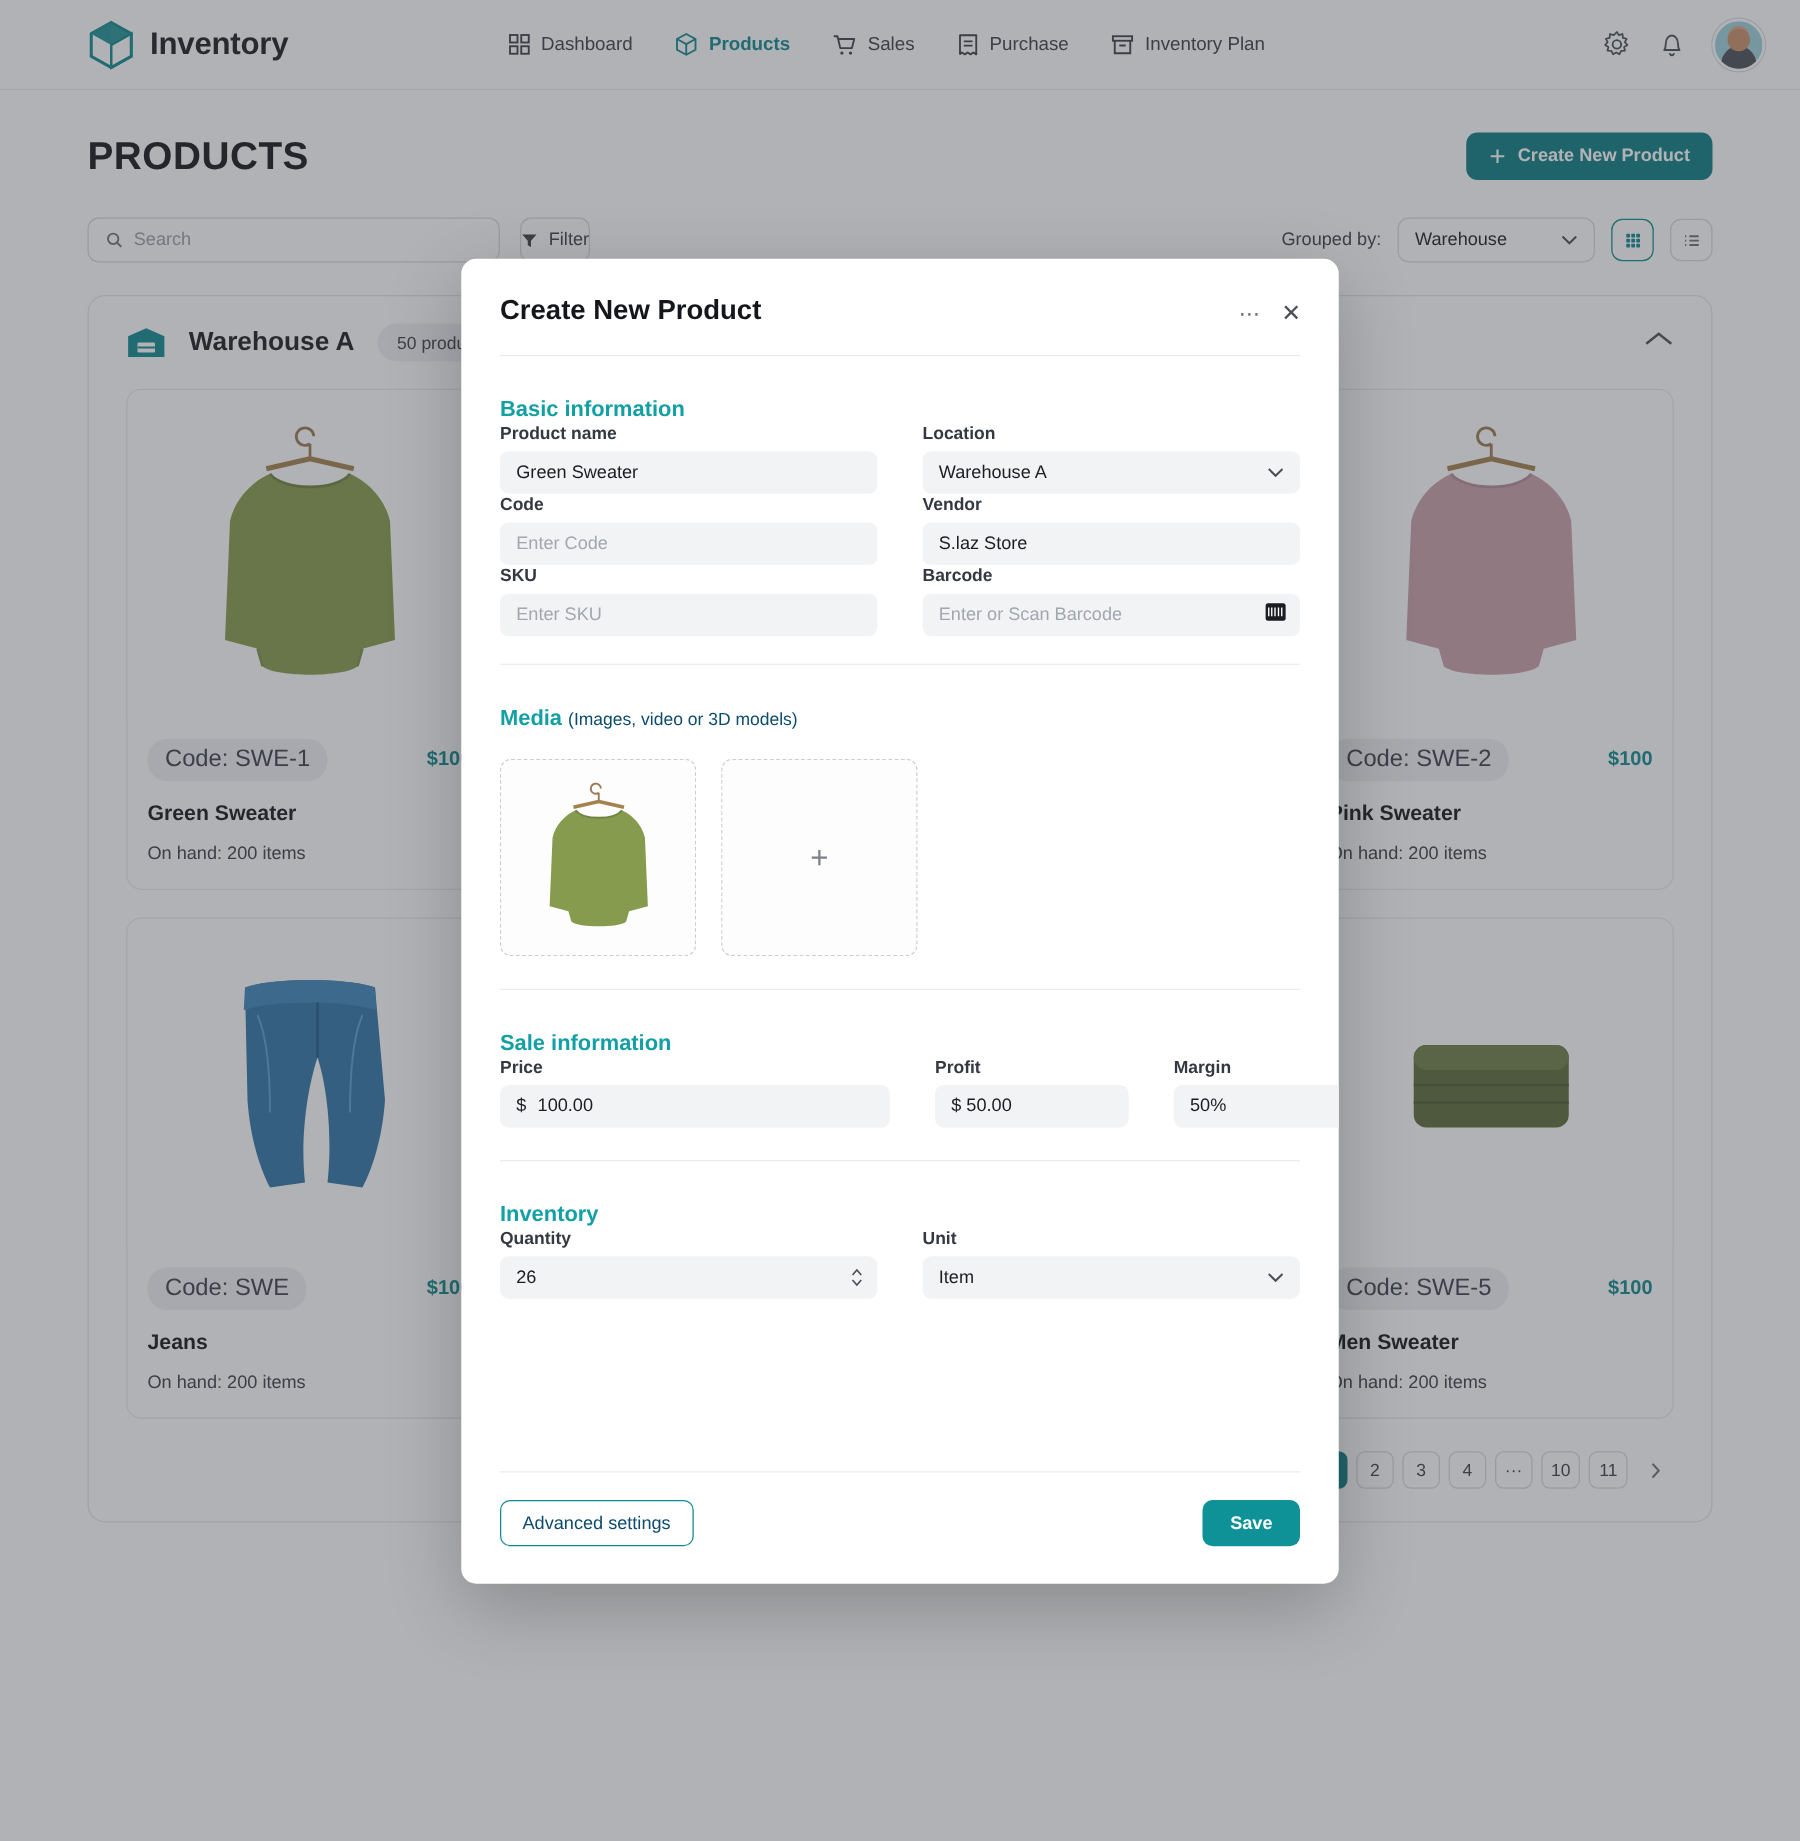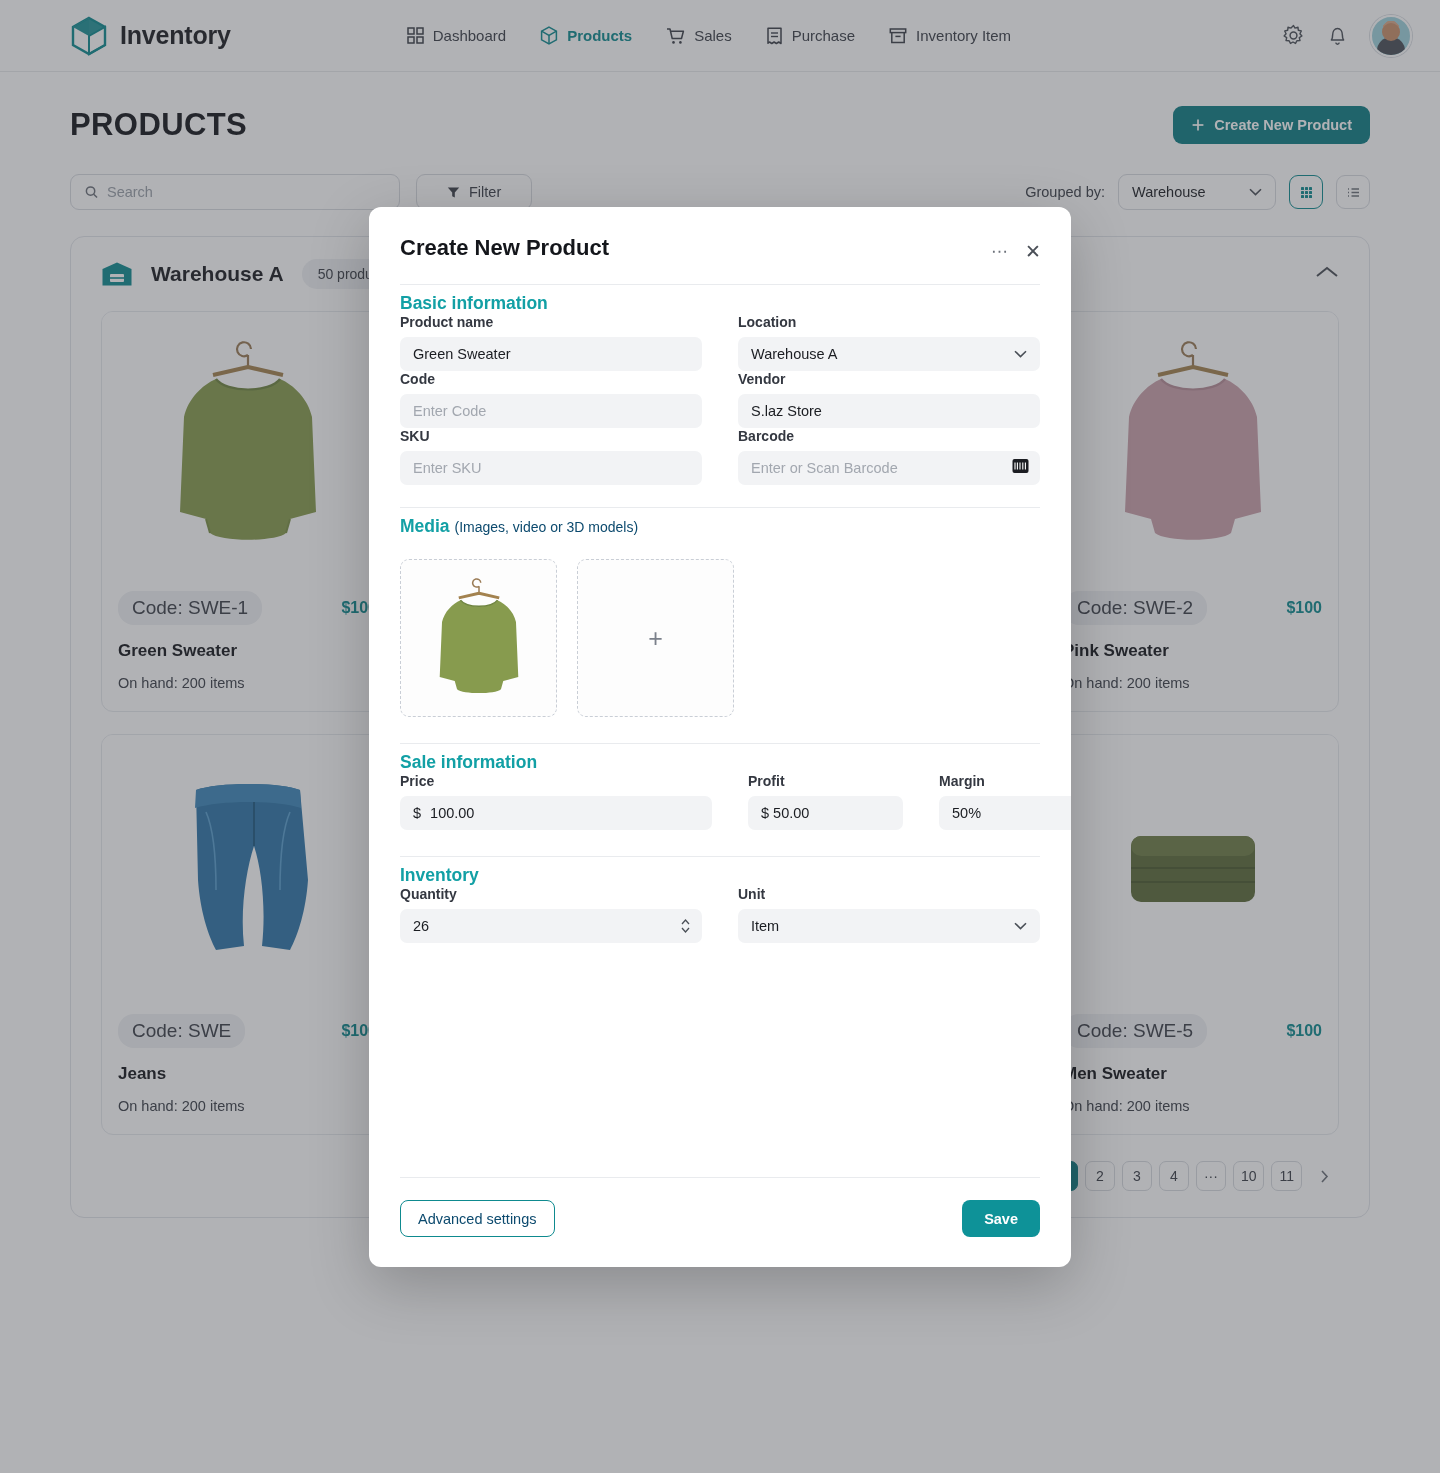--- a/index.html
+++ b/index.html
@@ -92,21 +92,21 @@
     display: flex; align-items: center; gap: 9px; padding: 0 14px;
     background: #ffffff;
   }
   .search-box input {
     border: none; outline: none; background: transparent;
     font-size: 14.5px; color: #1b1d22; width: 100%;
     font-family: inherit;
   }
   .search-box input::placeholder { color: #9aa0a9; }
   .filter-btn {
-    height: 36px; padding: 0 30px; border: 1px solid #d7dae0; border-radius: 9px;
+    height: 36px; padding: 0 0; border: 1px solid #d7dae0; border-radius: 9px;
     background: #fff; display: inline-flex; align-items: center; gap: 9px;
     font-size: 14.5px; color: #3c4049; cursor: pointer; font-family: inherit;
   }
   .toolbar-right {
     margin-left: auto; display: flex; align-items: center; gap: 13px;
   }
   .grouped-label { font-size: 14.5px; color: #3c4049; }
   .select-box {
     width: 158px; height: 36px; border: 1px solid #d7dae0; border-radius: 9px;
     background: #fff; display: flex; align-items: center; justify-content: space-between;
@@ -188,21 +188,21 @@
   }
   .dots { color: #6b7079; font-size: 17px; letter-spacing: 1px; cursor: pointer; }
   .xbtn {
     color: #4a4f57; font-size: 19px; cursor: pointer; line-height: 1;
   }
   .modal-body {
     flex: 1; padding: 0 31px; overflow: hidden;
   }
   .divider { height: 1px; background: #e9ebee; margin: 22px 0 0; }
   .section-title {
-    font-size: 17.5px; font-weight: 700; color: #12a0a5; margin-top: 8px;
+    font-size: 17.5px; font-weight: 700; color: #12a0a5; margin-top: 32px;
   }
   .section-title .sub {
     font-size: 14px; font-weight: 400; color: #0c4a6e;
   }
   .frow { display: flex; gap: 36px; }
   .fcol { flex: 1; }
   .flabel { font-size: 14px; font-weight: 700; color: #343841; margin-bottom: 7px; }
   .finput {
     height: 34px; background: #f2f3f5; border: none; border-radius: 7px;
     width: 100%; padding: 0 13px; font-size: 14.5px; color: #1b1d22;
@@ -306,21 +306,21 @@
           </svg>
           <span>Purchase</span>
         </div>
 
         <div class="nav-item">
           <svg width="18" height="18" viewBox="0 0 18 18">
             <rect x="1.3" y="2" width="15.4" height="3.6" fill="none" stroke="#3c4049" stroke-width="1.5"></rect>
             <path d="M2.8 5.6 L2.8 15.6 L15.2 15.6 L15.2 5.6" fill="none" stroke="#3c4049" stroke-width="1.5"></path>
             <line x1="6.4" y1="9.4" x2="11.6" y2="9.4" stroke="#3c4049" stroke-width="1.5"></line>
           </svg>
-          <span>Inventory Item</span>
+          <span>Inventory Plan</span>
         </div>
       </div>
 
       <div class="nav-right">
         <svg width="23" height="23" viewBox="0 0 23 23" style="cursor:pointer">
           <circle cx="11.5" cy="11.5" r="3.4" fill="none" stroke="#4a4f57" stroke-width="1.5"></circle>
           <path d="M11.5 1.6 L13 4.1 L16 3.2 L16.3 6.3 L19.3 7 L17.9 9.7 L19.9 12 L17.3 13.6 L18 16.6 L14.9 16.7 L13.5 19.4 L11 18 L8.5 19.4 L7.1 16.7 L4 16.6 L4.7 13.6 L2.1 12 L4.1 9.7 L2.7 7 L5.7 6.3 L6 3.2 L9 4.1 Z" fill="none" stroke="#4a4f57" stroke-width="1.4" stroke-linejoin="round"></path>
         </svg>
         <svg width="21" height="23" viewBox="0 0 21 23" style="cursor:pointer">
           <path d="M4.4 16 C4.4 16 5.6 14.6 5.6 11.2 C5.6 7.3 7.6 4.4 10.5 4.4 C13.4 4.4 15.4 7.3 15.4 11.2 C15.4 14.6 16.6 16 16.6 16 Z" fill="none" stroke="#4a4f57" stroke-width="1.5" stroke-linejoin="round"></path>

